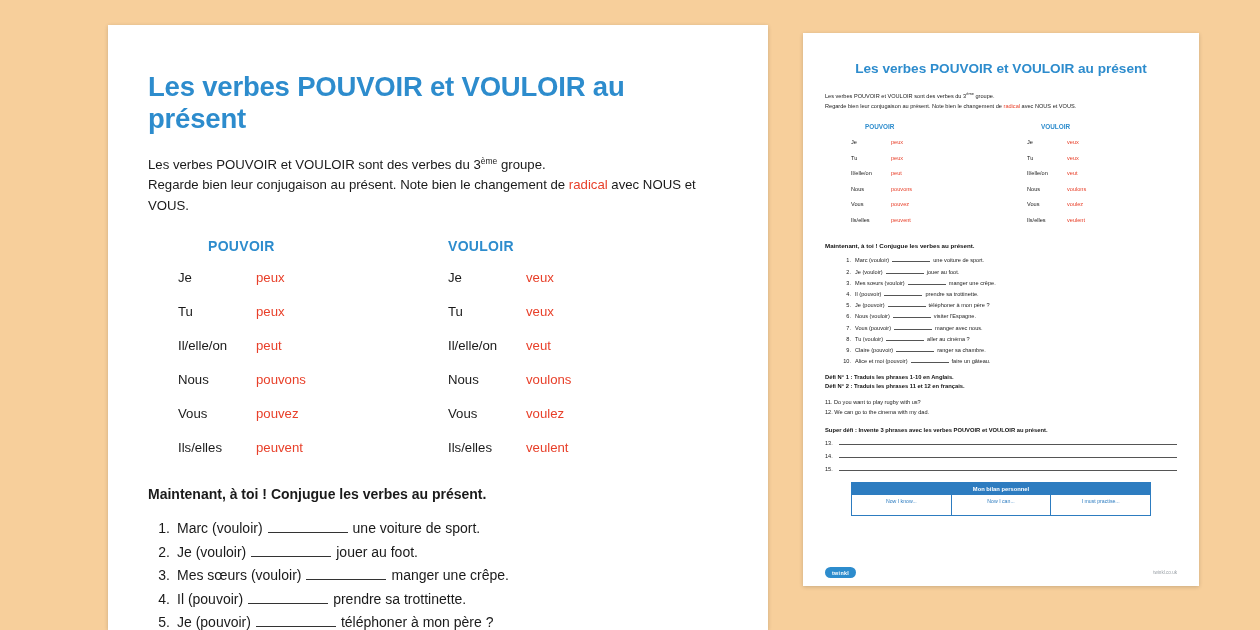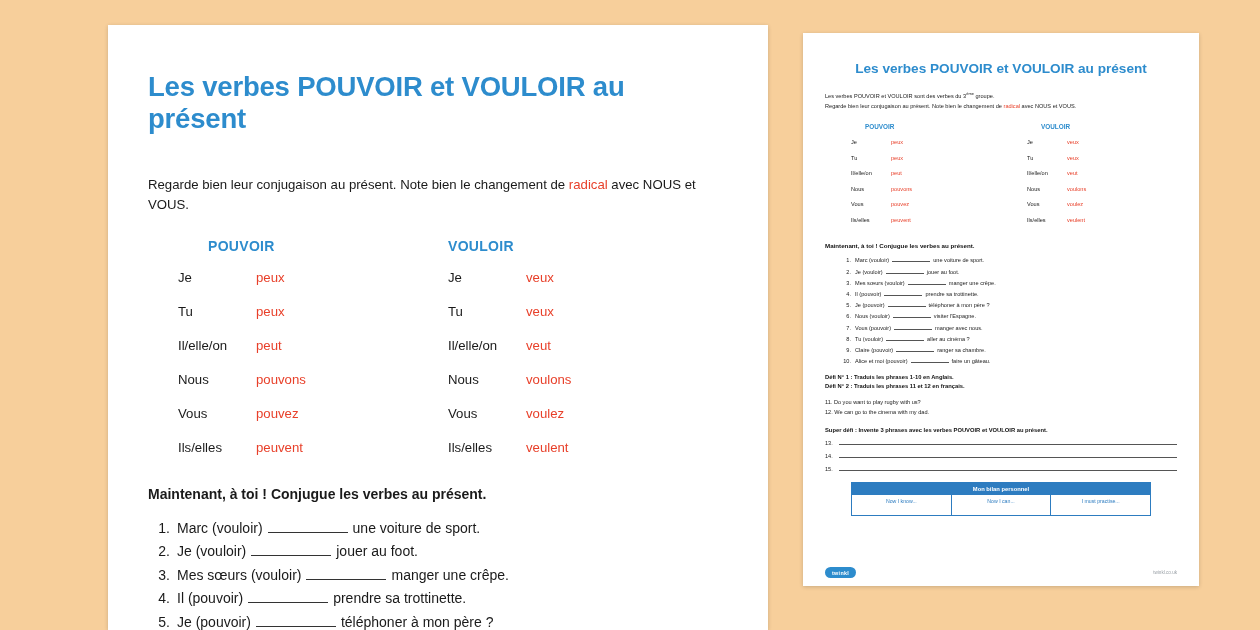--- a/index.html
+++ b/index.html
@@ -217,21 +217,21 @@
   }
   .footer-url { font-size: 4.6px; color: #9aa0a6; }
 </style>
 </head>
 <body>
 
 <div class="sheet-large">
   <h1 class="title-large">Les verbes POUVOIR et VOULOIR au présent</h1>
 
   <div class="intro-large">
-    <br>
+    <span><span>Les verbes POUVOIR et VOULOIR sont des verbes du 3</span><span class="sup">ème</span><span> groupe.</span></span><br>
     <span><span>Regarde bien leur conjugaison au présent. Note bien le changement de </span><span class="radical">radical</span><span> avec NOUS et VOUS.</span></span>
   </div>
 
   <div class="verb-columns">
     <div class="verb-col left">
       <div class="verb-heading">POUVOIR</div>
       <div class="conj-row">
         <span class="conj-pronoun">Je</span>
         <span class="conj-form">peux</span>
       </div>

